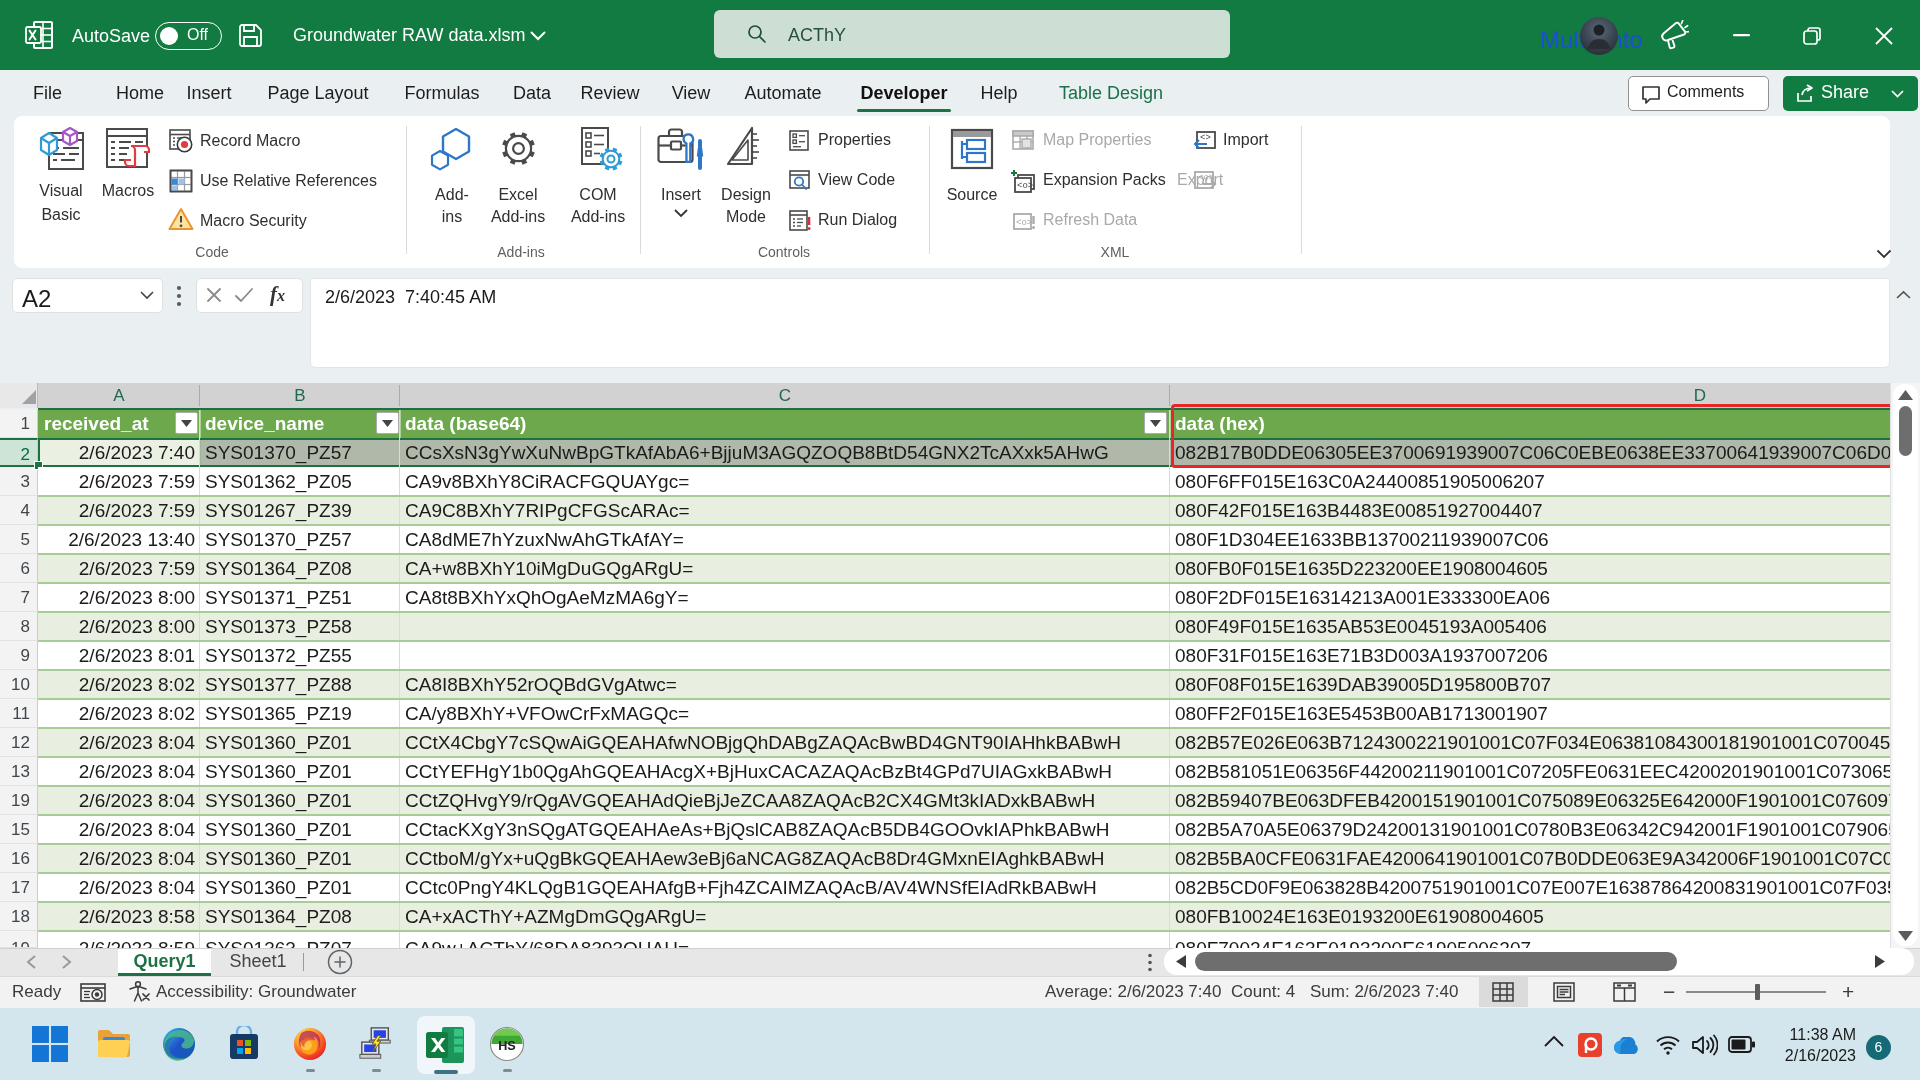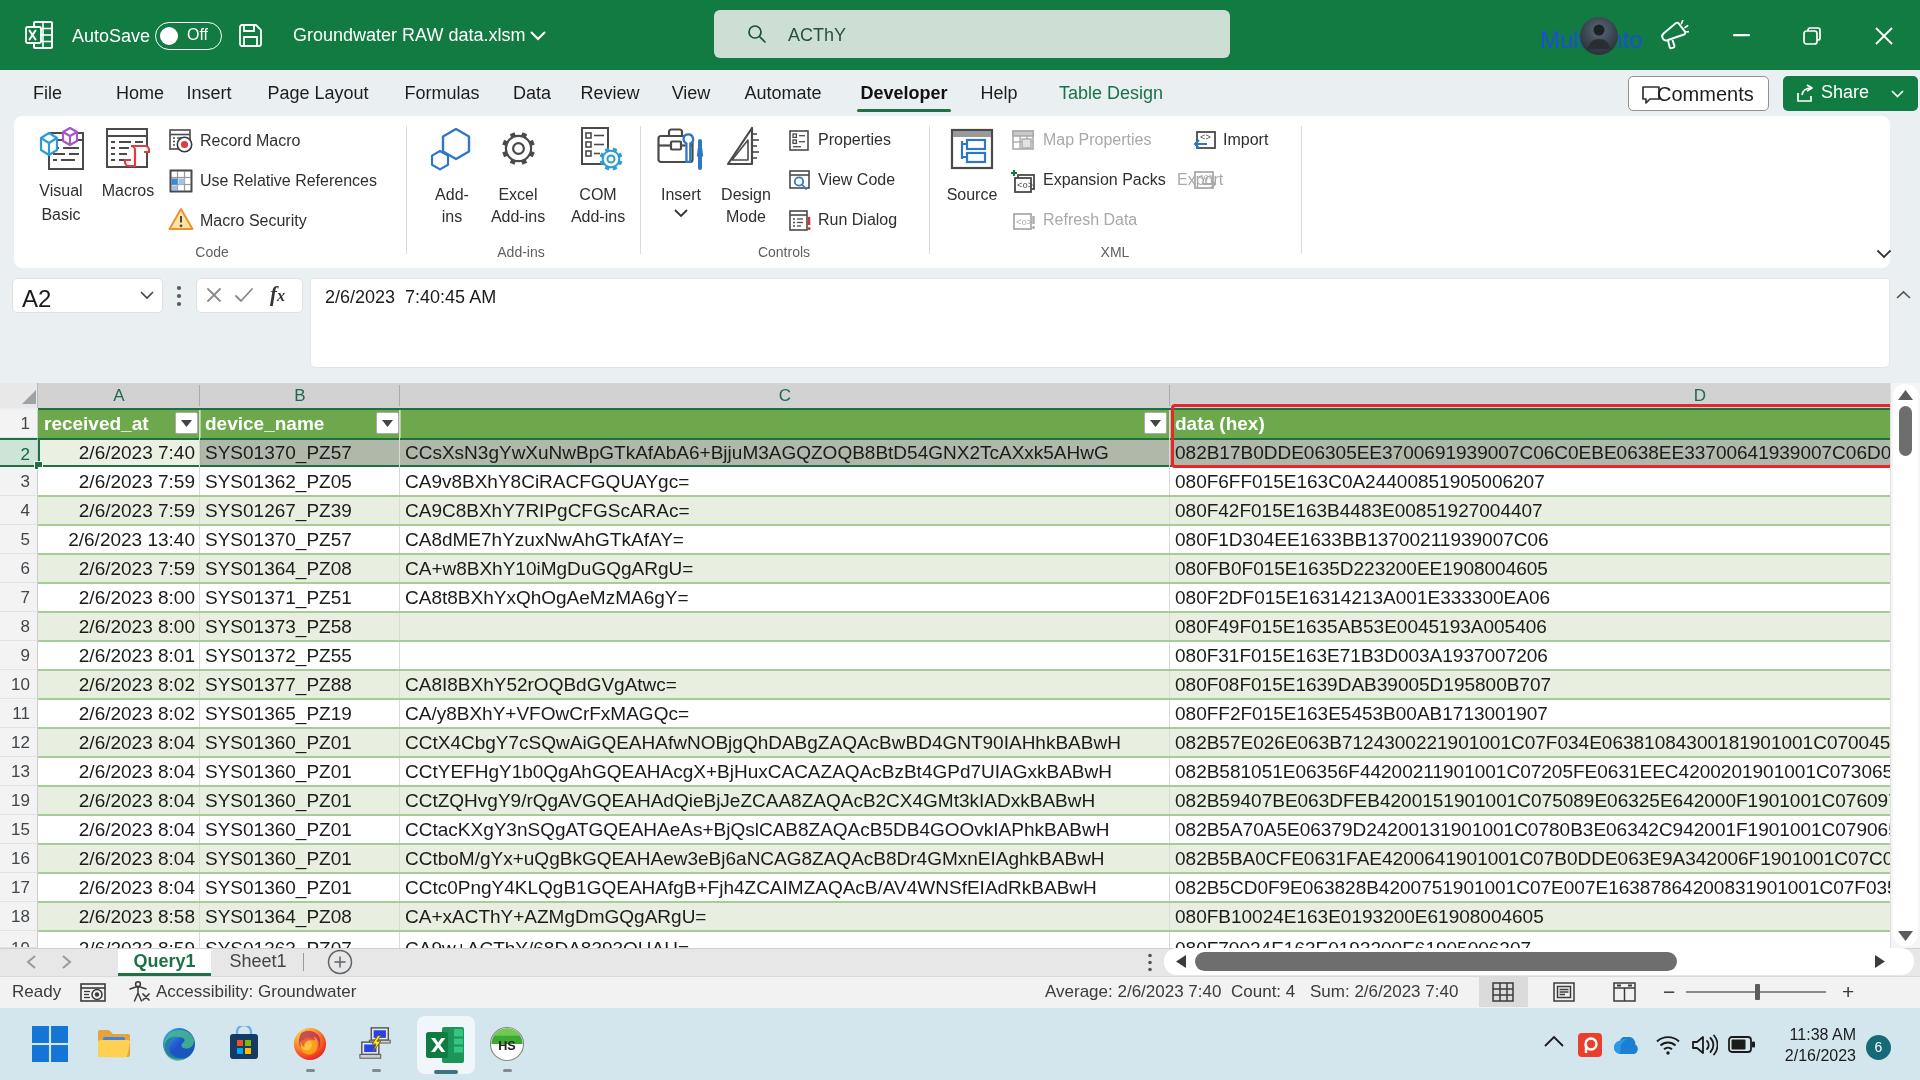--- a/index.html
+++ b/index.html
@@ -119,21 +119,21 @@
 <div class="tab" style="left:660px;top:73px;width:62px">View</div>
 <div class="tab" style="left:732px;top:73px;width:102px">Automate</div>
 <div class="tab" style="left:850px;top:73px;width:108px;font-weight:bold;color:#111">Developer</div>
 <div class="tab" style="left:970px;top:73px;width:58px">Help</div>
 <div class="tab" style="left:1040px;top:73px;width:142px;color:#1B7147">Table Design</div>
 <div class="abs" style="left:857px;top:109px;width:94px;height:3px;background:#1E7145;border-radius:2px"></div>
 <div class="abs" style="left:1628px;top:76px;width:141px;height:35px;background:#fff;border:1px solid #919191;border-radius:5px">
  <svg style="position:absolute;left:12px;top:8px" width="20" height="19" viewBox="0 0 20 19">
         <path d="M2 2h16v12h-9l-4 4v-4H2z" fill="none" stroke="#333" stroke-width="1.7" stroke-linejoin="round"></path>
       </svg>
- <div class="abs" style="left:28px;top:6px;font-size:20px;color:#1d1d1d">Comments</div>
+ <div class="abs" style="left:38px;top:6px;font-size:16px;color:#1d1d1d">Comments</div>
 </div>
 <div class="abs" style="left:1783px;top:76px;width:135px;height:35px;background:#107C41;border-radius:5px">
  <svg style="position:absolute;left:12px;top:7px" width="21" height="21" viewBox="0 0 21 21">
         <path d="M3 10v8h13v-5" fill="none" stroke="#fff" stroke-width="1.7"></path>
         <path d="M7 12c1-5 4-7 9-7" fill="none" stroke="#fff" stroke-width="1.7"></path>
         <path d="M12 2l5 3-5 3" fill="none" stroke="#fff" stroke-width="1.7" stroke-linejoin="round"></path>
       </svg>
  <div class="abs" style="left:38px;top:6px;font-size:18px;color:#fff">Share</div>
  <svg style="position:absolute;left:108px;top:14px" width="13" height="8" viewBox="0 0 13 8">
         <path d="M1 1l5.5 5.5L12 1" fill="none" stroke="#fff" stroke-width="1.7"></path>
@@ -455,20 +455,21 @@
 <div class="rowh" style="top:844px;height:29px;line-height:29px">16</div>
 <div class="rowh" style="top:873px;height:29px;line-height:29px">17</div>
 <div class="rowh" style="top:902px;height:29px;line-height:29px">18</div>
 <div class="rowh" style="top:931px;height:17px;line-height:36px;overflow:hidden">19</div>
 
 
 
 <div class="row" style="top:410px;height:28px;background:#6DA94C">
  <div class="c cA" style="line-height:28px;color:#fff;font-weight:bold;text-align:left;padding-left:6px;font-size:19px">received_at</div>
  <div class="c cB" style="line-height:28px;color:#fff;font-weight:bold;font-size:19px">device_name</div>
+ <div class="c cC" style="line-height:28px;color:#fff;font-weight:bold;font-size:19px">data (base64)</div>
  <div class="c cD" style="line-height:28px;color:#fff;font-weight:bold;font-size:19px">data (hex)</div>
  <div style="position:absolute;left:162px;top:0;width:1px;height:28px;background:rgba(255,255,255,.45)"></div>
  <div style="position:absolute;left:362px;top:0;width:1px;height:28px;background:rgba(255,255,255,.45)"></div>
  <div style="position:absolute;left:1132px;top:0;width:1px;height:28px;background:rgba(255,255,255,.45)"></div>
 </div>
 <div class="fbtn" style="left:175px;top:412px">
       <svg width="11" height="7" viewBox="0 0 11 7">
         <path d="M0 0h11L5.5 7z" fill="#444"></path>
       </svg>
     </div>

